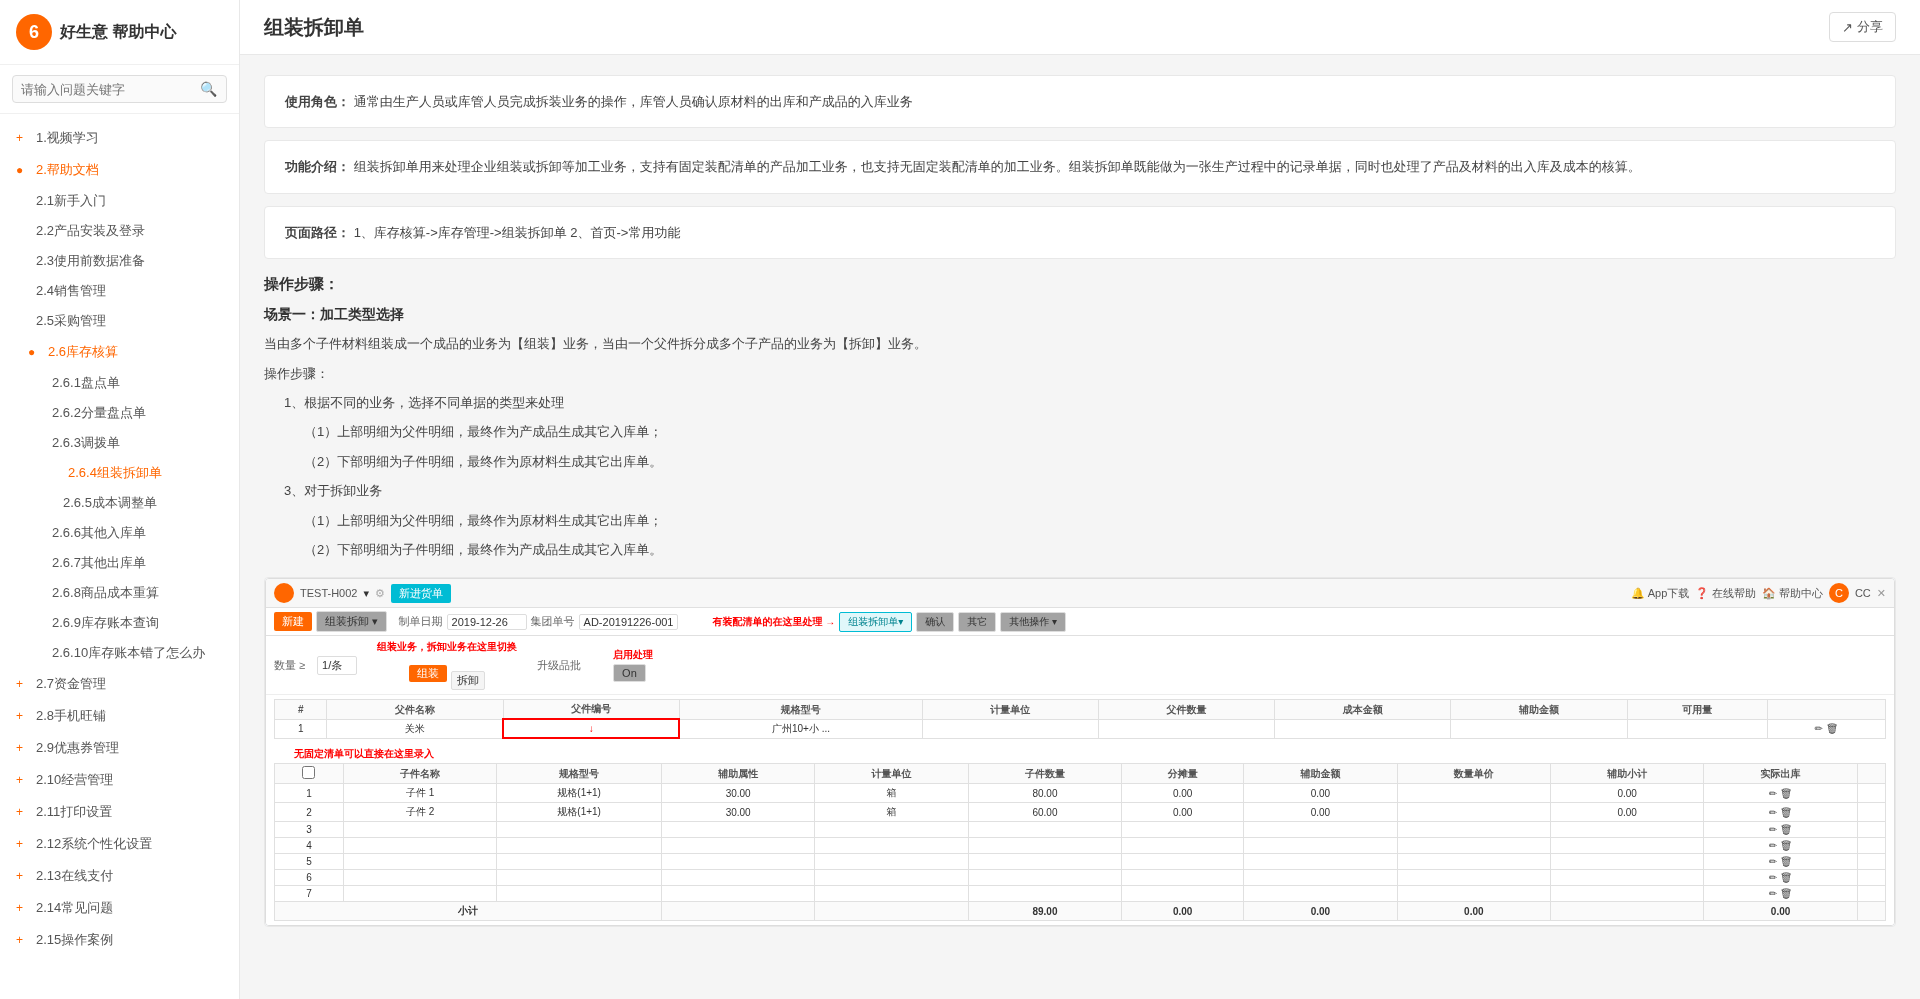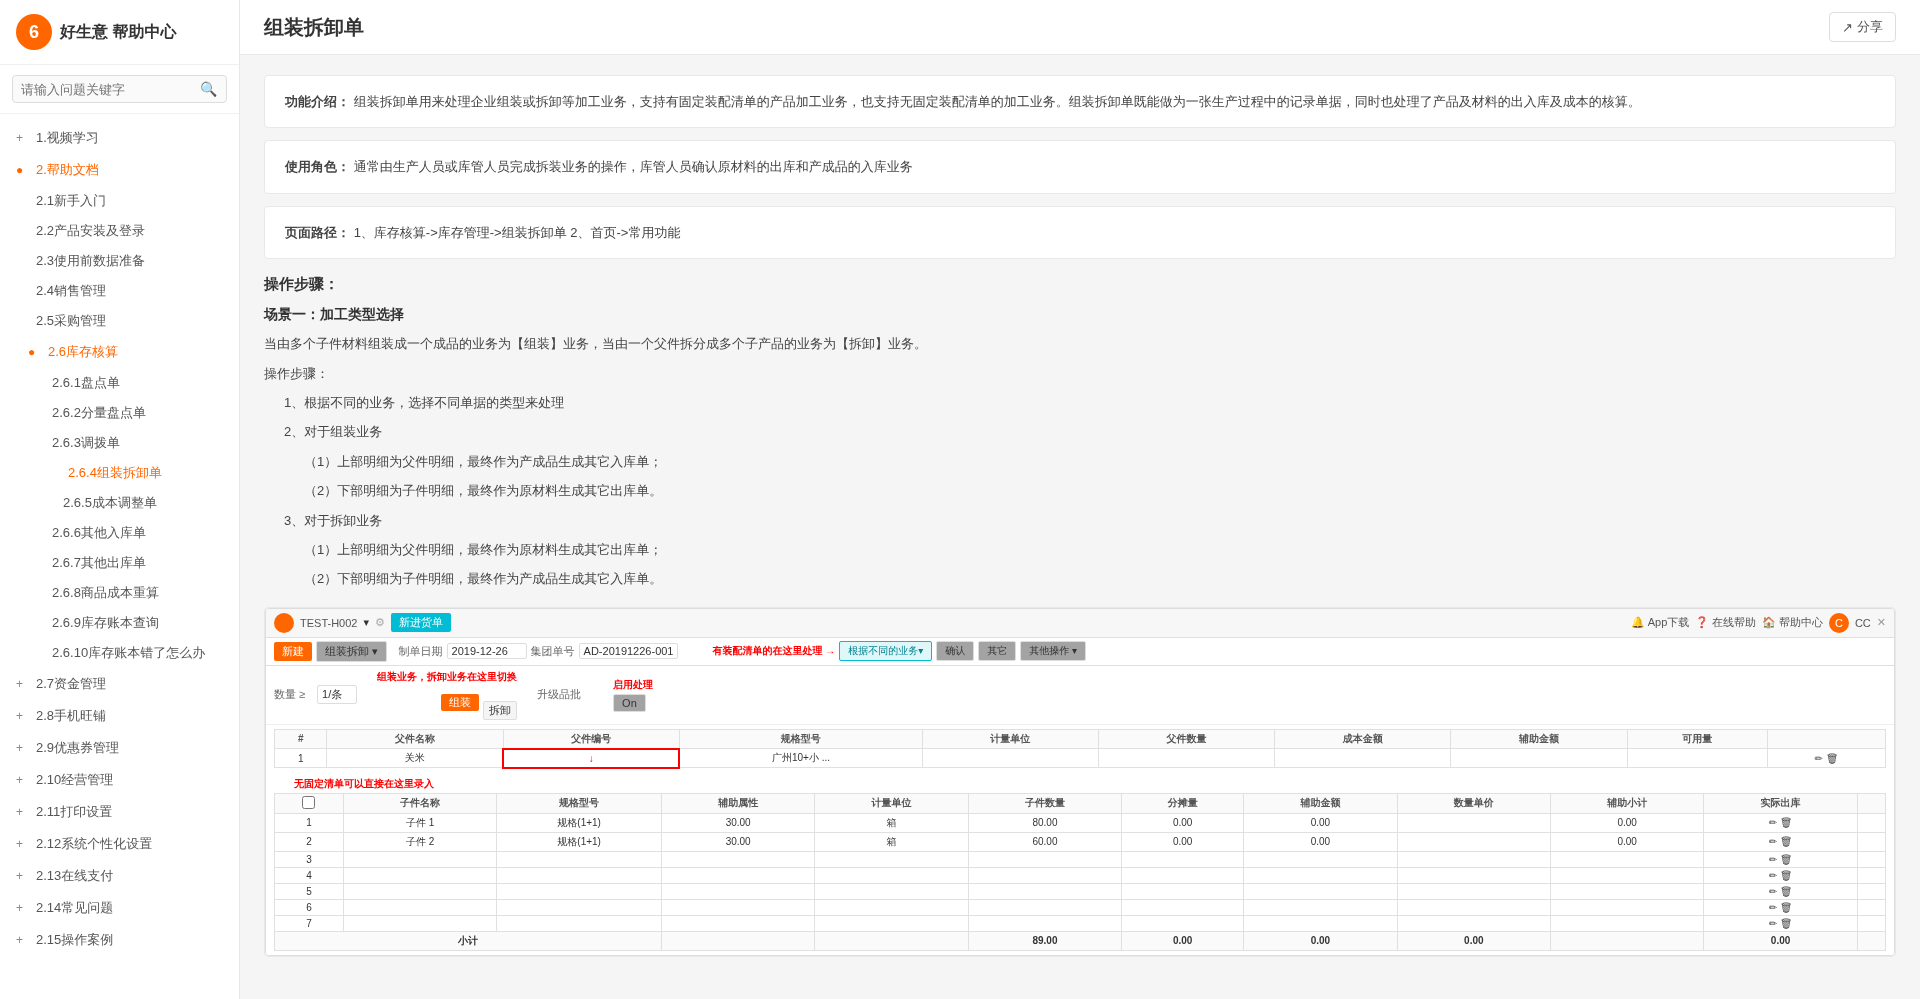--- a/index.html
+++ b/index.html
@@ -296,40 +296,39 @@
     <h1 id="page-title">组装拆卸单</h1>
     <button id="share-btn">
       <span>↗</span>
       <span>分享</span>
     </button>
   </div>
 
   <div id="content-area">
 
     <div class="info-block">
+      <span style="font-weight:bold;">使用角色：</span>
+      <span>通常由生产人员或库管人员完成拆装业务的操作，库管人员确认原材料的出库和产成品的入库业务</span>
+    </div>
+
+    <div class="info-block">
       <span style="font-weight:bold;">功能介绍：</span>
       <span>组装拆卸单用来处理企业组装或拆卸等加工业务，支持有固定装配清单的产品加工业务，也支持无固定装配清单的加工业务。组装拆卸单既能做为一张生产过程中的记录单据，同时也处理了产品及材料的出入库及成本的核算。</span>
-    </div>
-
-    <div class="info-block">
-      <span style="font-weight:bold;">使用角色：</span>
-      <span>通常由生产人员或库管人员完成拆装业务的操作，库管人员确认原材料的出库和产成品的入库业务</span>
     </div>
 
     <div class="info-block">
       <span style="font-weight:bold;">页面路径：</span>
       <span>1、库存核算-&gt;库存管理-&gt;组装拆卸单  2、首页-&gt;常用功能</span>
     </div>
 
     <div class="section-title">操作步骤：</div>
     <div class="sub-section-title">场景一：加工类型选择</div>
     <div class="step-text">当由多个子件材料组装成一个成品的业务为【组装】业务，当由一个父件拆分成多个子产品的业务为【拆卸】业务。</div>
     <div class="step-text">操作步骤：</div>
     <div class="step-text indent-1">1、根据不同的业务，选择不同单据的类型来处理</div>
-    <div class="step-text indent-1">2、对于组装业务</div>
     <div class="step-text indent-2">（1）上部明细为父件明细，最终作为产成品生成其它入库单；</div>
     <div class="step-text indent-2">（2）下部明细为子件明细，最终作为原材料生成其它出库单。</div>
     <div class="step-text indent-1">3、对于拆卸业务</div>
     <div class="step-text indent-2">（1）上部明细为父件明细，最终作为原材料生成其它出库单；</div>
     <div class="step-text indent-2">（2）下部明细为子件明细，最终作为产成品生成其它入库单。</div>
 
     <div class="screenshot-wrap">
       <div class="screenshot-inner">
         <div class="fake-app">
 
@@ -353,31 +352,31 @@
 
           <div style="display:flex;background:#fff;border-bottom:1px solid #e0e0e0;padding:3px 8px;align-items:center;gap:4px;font-size:11px;">
             <span class="fake-btn-orange">新建</span>
             <span class="fake-btn-gray">组装拆卸 ▾</span>
             <span style="color:#666;margin-left:8px;">制单日期</span>
             <span class="fake-input">2019-12-26</span>
             <span style="color:#666;">集团单号</span>
             <span class="fake-input">AD-20191226-001</span>
 
             <span class="annotation" style="margin-left:30px;color:red;">有装配清单的在这里处理 →</span>
-            <span class="fake-btn-teal" style="background:#e0f7fa;color:#00838f;border:1px solid #00bcd4;font-size:10px;">根据不同的业务▾</span>
+            <span class="fake-btn-teal" style="background:#e0f7fa;color:#00838f;border:1px solid #00bcd4;font-size:10px;">组装拆卸单▾</span>
             <span class="fake-btn-gray" style="font-size:10px;">确认</span>
             <span class="fake-btn-gray" style="font-size:10px;">其它</span>
             <span class="fake-btn-gray" style="font-size:10px;">其他操作 ▾</span>
           </div>
 
           <div style="display:flex;background:#fff;border-bottom:1px solid #eee;padding:4px 8px;align-items:center;gap:12px;font-size:11px;">
             <span style="color:#666;">数量 ≥</span>
             <span class="fake-input" style="min-width:40px;">1/条</span>
 
-            <div style="display:flex;flex-direction:column;align-items:flex-end;margin-left:8px;font-family:Liberation Serif, serif;">
+            <div style="display:flex;flex-direction:column;align-items:center;margin-left:8px;font-family:Liberation Serif, serif;">
               <span class="annotation" style="font-size:10px;margin-bottom:2px;">组装业务，拆卸业务在这里切换</span>
               <div class="type-toggle">
                 <span class="type-btn-active">组装</span>
                 <span class="type-btn">拆卸</span>
               </div>
             </div>
 
             <span style="color:#666;margin-left:8px;">升级品批</span>
 
             <div style="display:flex;flex-direction:column;align-items:flex-start;margin-left:20px;">

